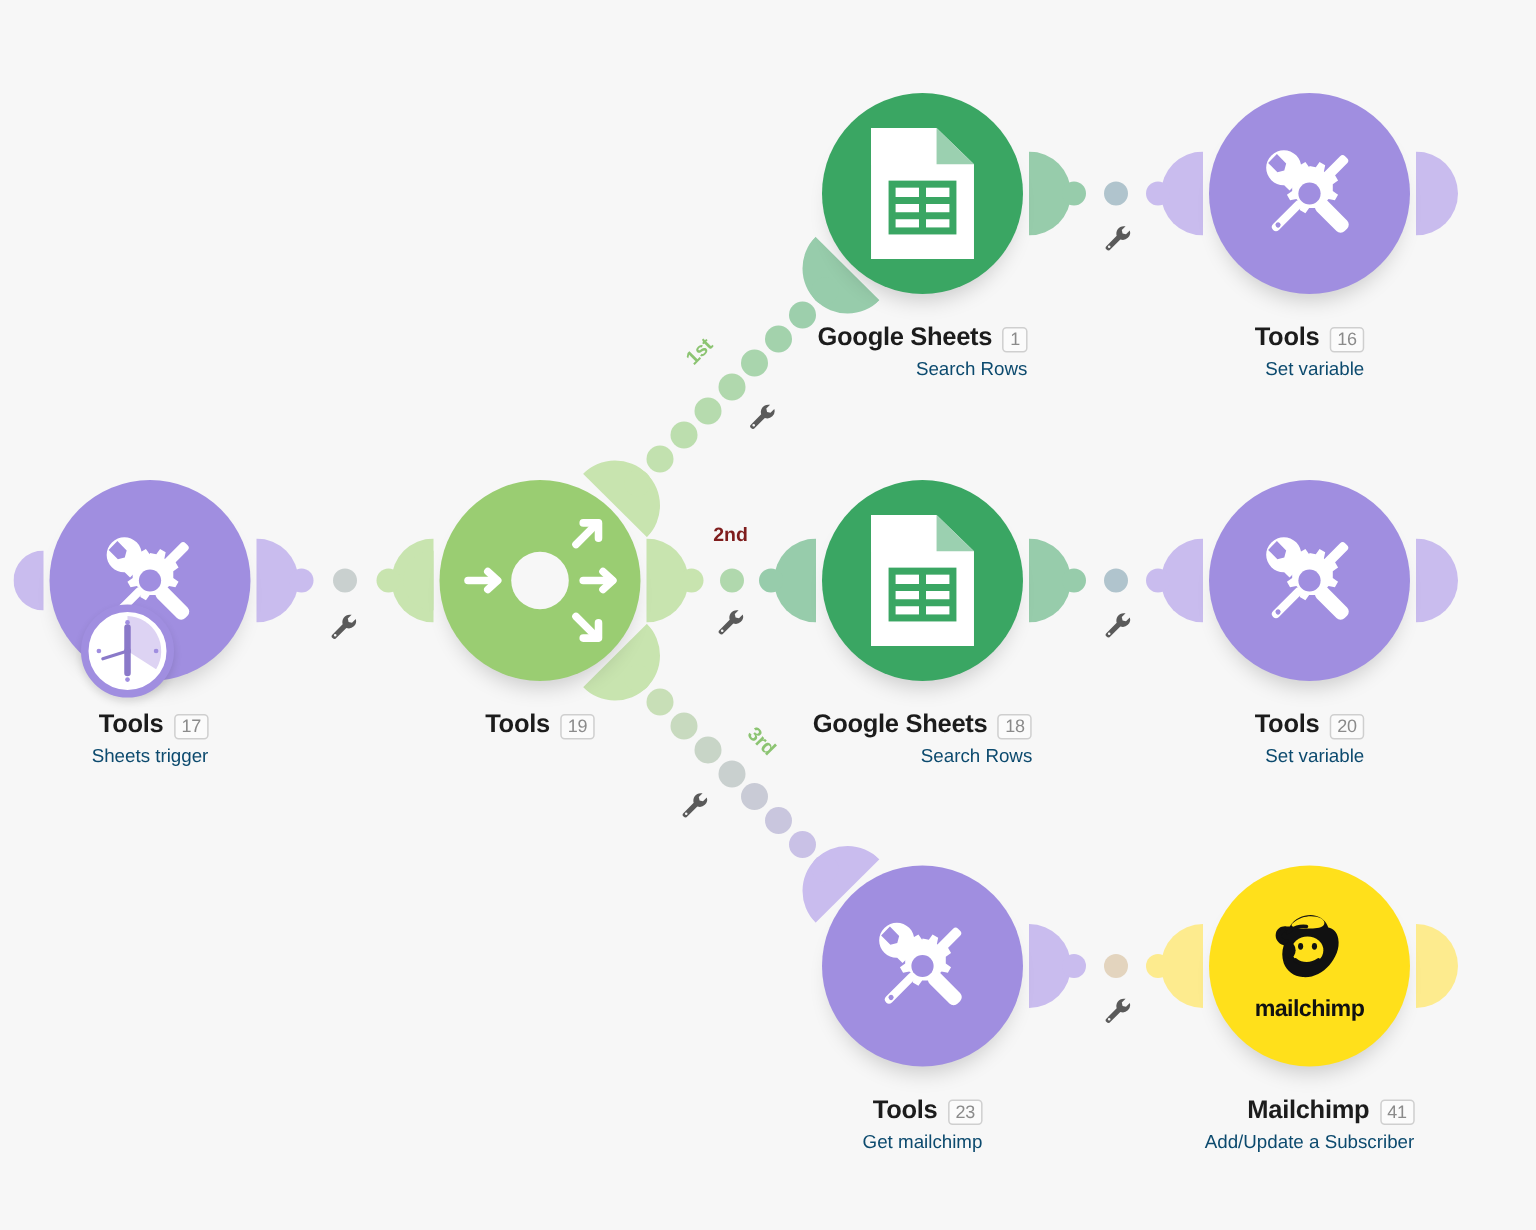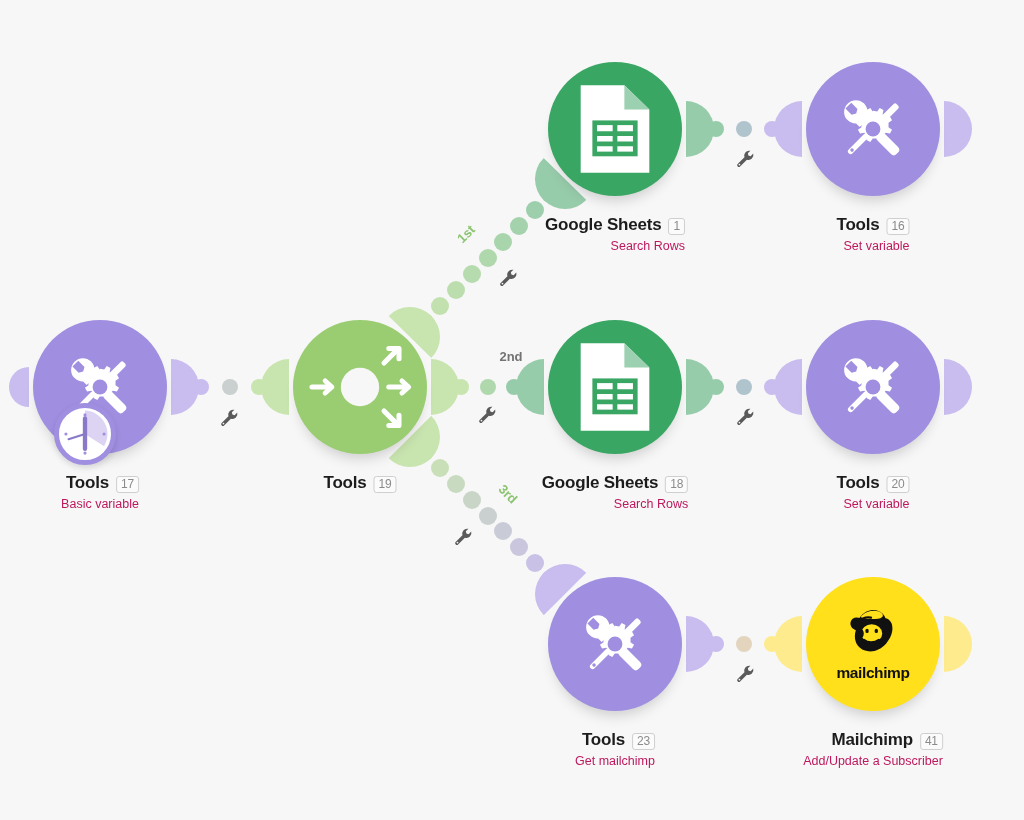--- a/index.html
+++ b/index.html
@@ -58,21 +58,21 @@
     line-height:20px;
   }
   .lbl .badge{
     font-size:12px;font-weight:400;color:#8b8b8b;
     border:1px solid #cfcfcf;border-radius:3px;
     padding:0px 4px 1px 4px;background:#fbfbfb;
     line-height:14px;
     position:relative;top:1px;
   }
   .lbl .l2{
-    font-size:12.5px;color:#be185d;margin-top:4px;line-height:15px;
+    font-size:12.5px;color:#0c4a6e;margin-top:4px;line-height:15px;
   }
 
   
   .routetag{
     position:absolute;
     font-size:13px;font-weight:700;
     color:#8cc472;
     z-index:7;
     white-space:nowrap;
     transform-origin:center center;
@@ -214,21 +214,21 @@
    </g>
    <path d="M30 30 L30 12" stroke="#8a79c9" stroke-width="5" stroke-linecap="round" fill="none"></path>
    <path d="M30 30 L30 47" stroke="#8a79c9" stroke-width="5" stroke-linecap="round" fill="none"></path>
    <path d="M30 30 L11 36" stroke="#8a79c9" stroke-width="2.4" stroke-linecap="round" fill="none"></path>
   </svg>
       </div>
     </div>
     <div class="lbl" style="left: 100px; top: 473px;"><div class="l1">
         <span>Tools</span>
         <span class="badge">17</span>
-      </div><div class="l2">Basic variable</div></div>
+      </div><div class="l2">Sheets trigger</div></div>
     <div class="node" style="left: 360px; top: 387px;">
       <div class="bubble big" style="background: rgb(154, 205, 114);">
         <svg viewBox="0 0 100 100" width="120" height="120">
    <circle cx="50" cy="50" r="16" fill="#f7f7f7"></circle>
    <g stroke="#ffffff" stroke-width="4.2" stroke-linecap="round" stroke-linejoin="round" fill="none">
      <path d="M10 50 H26"></path>
             <path d="M21 45 l5.5 5 -5.5 5"></path>
      <path d="M74 50 H90"></path>
             <path d="M85 45 l5.5 5 -5.5 5"></path>
      <path d="M70 30 L82 18"></path>
@@ -422,15 +422,15 @@
       <svg viewBox="0 0 24 24" width="21" height="21">
         <path fill="#5a5a5a" d="M16.1 3.2a5.6 5.6 0 0 0-5.3 7.3L3.3 18a2 2 0 1 0 2.8 2.8l7.5-7.5a5.6 5.6 0 0 0 7.2-6.9l-2.9 2.9-2.6-.6-.6-2.6 2.9-2.9a5.7 5.7 0 0 0-1.5 0zM5.1 19.9a1 1 0 1 1 0-2 1 1 0 0 1 0 2z"></path>
       </svg>
     </div>
     <div class="wrench" style="left: 735px; top: 663px;">
       <svg viewBox="0 0 24 24" width="21" height="21">
         <path fill="#5a5a5a" d="M16.1 3.2a5.6 5.6 0 0 0-5.3 7.3L3.3 18a2 2 0 1 0 2.8 2.8l7.5-7.5a5.6 5.6 0 0 0 7.2-6.9l-2.9 2.9-2.6-.6-.6-2.6 2.9-2.9a5.7 5.7 0 0 0-1.5 0zM5.1 19.9a1 1 0 1 1 0-2 1 1 0 0 1 0 2z"></path>
       </svg>
     </div>
     <div class="routetag" style="left: 466px; top: 234px; transform: translate(-50%, -50%) rotate(-45deg); color: rgb(140, 196, 114);">1st</div>
-    <div class="routetag" style="left: 511px; top: 356px; transform: translate(-50%, -50%) rotate(0deg); color: #737373;">2nd</div>
+    <div class="routetag" style="left: 487px; top: 356px; transform: translate(-50%, -50%) rotate(0deg); color: #7f1d1d;">2nd</div>
     <div class="routetag" style="left: 508px; top: 494px; transform: translate(-50%, -50%) rotate(45deg); color: rgb(140, 196, 114);">3rd</div>
   </div>
 
 </body></html>

